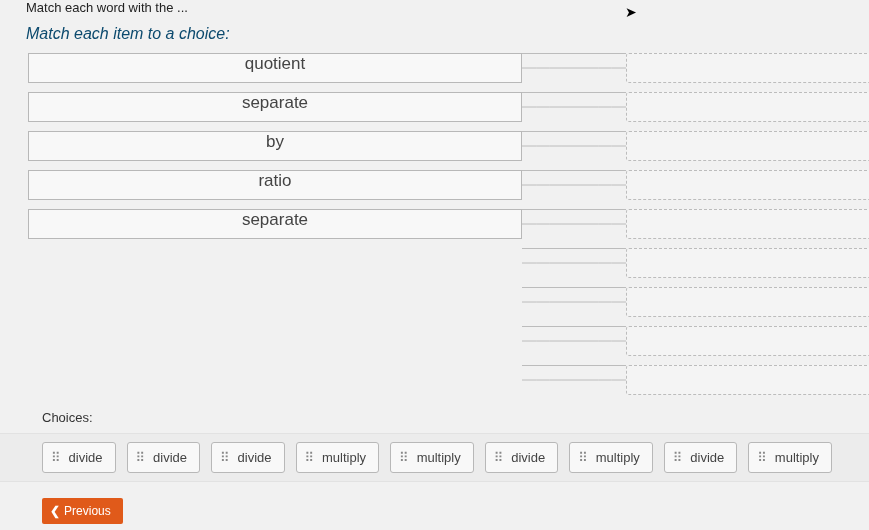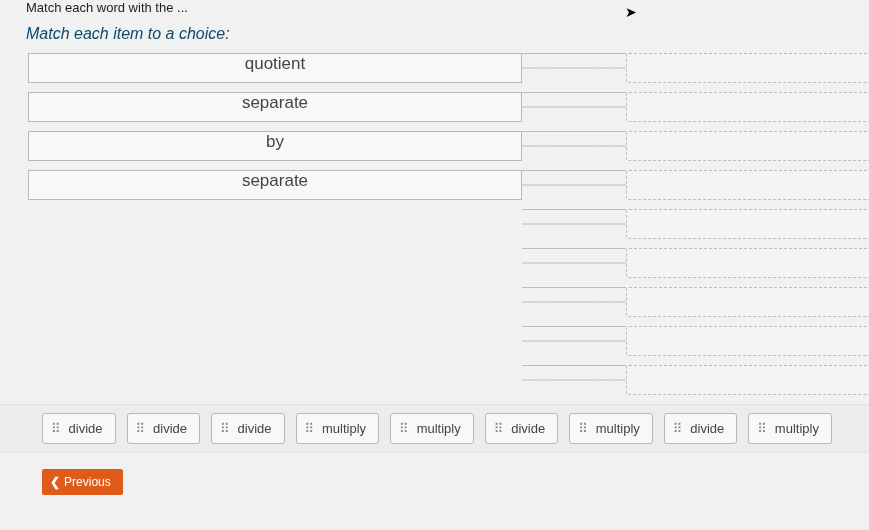--- a/index.html
+++ b/index.html
@@ -161,20 +161,23 @@
         <div class="item-box">
           <span>quotient</span>
         </div>
         <div class="item-box">
           <span>separate</span>
         </div>
         <div class="item-box">
           <span>by</span>
         </div>
         <div class="item-box">
+          <span>ratio</span>
+        </div>
+        <div class="item-box">
           <span>separate</span>
         </div>
       </div>
     <div class="connectors-col" id="connectors-col">
         <div class="connector">
           <svg>
             <path d="M0 15 C 40 15, 64 15, 104 15" stroke="#bcbcbc" fill="none" stroke-width="1"></path>
           </svg>
         </div>
         <div class="connector">
@@ -224,20 +227,21 @@
         <div class="drop-box"></div>
         <div class="drop-box"></div>
         <div class="drop-box"></div>
         <div class="drop-box"></div>
         <div class="drop-box"></div>
         <div class="drop-box"></div>
         <div class="drop-box"></div>
       </div>
   </div>
 
+  <div class="choices-label">Choices:</div>
   <div class="choices-row" id="choices-row">
       <div class="choice">
         <div class="grip">
           <span style="font-size: 13px; letter-spacing: 0px;">⠿</span>
         </div>
         <span>divide</span>
       </div>
       <div class="choice">
         <div class="grip">
           <span style="font-size: 13px; letter-spacing: 0px;">⠿</span>

